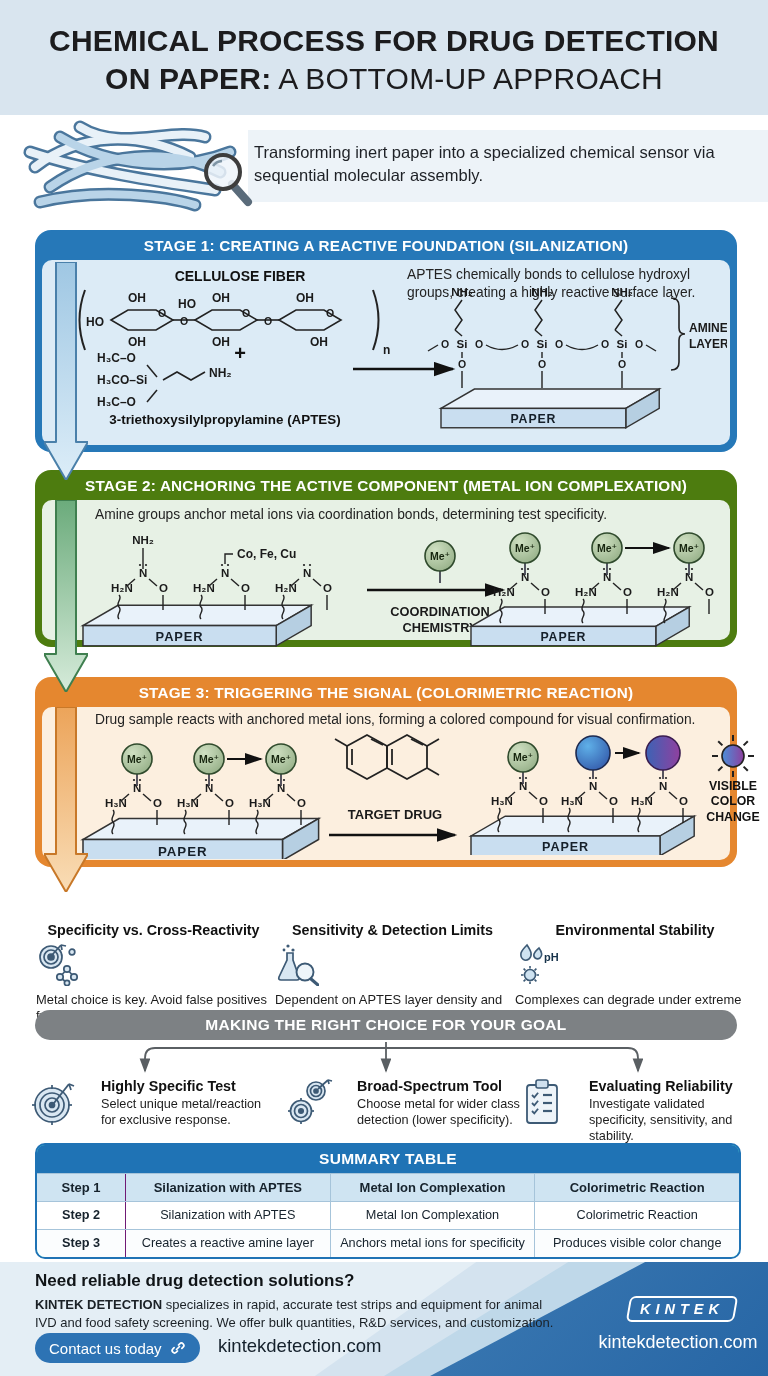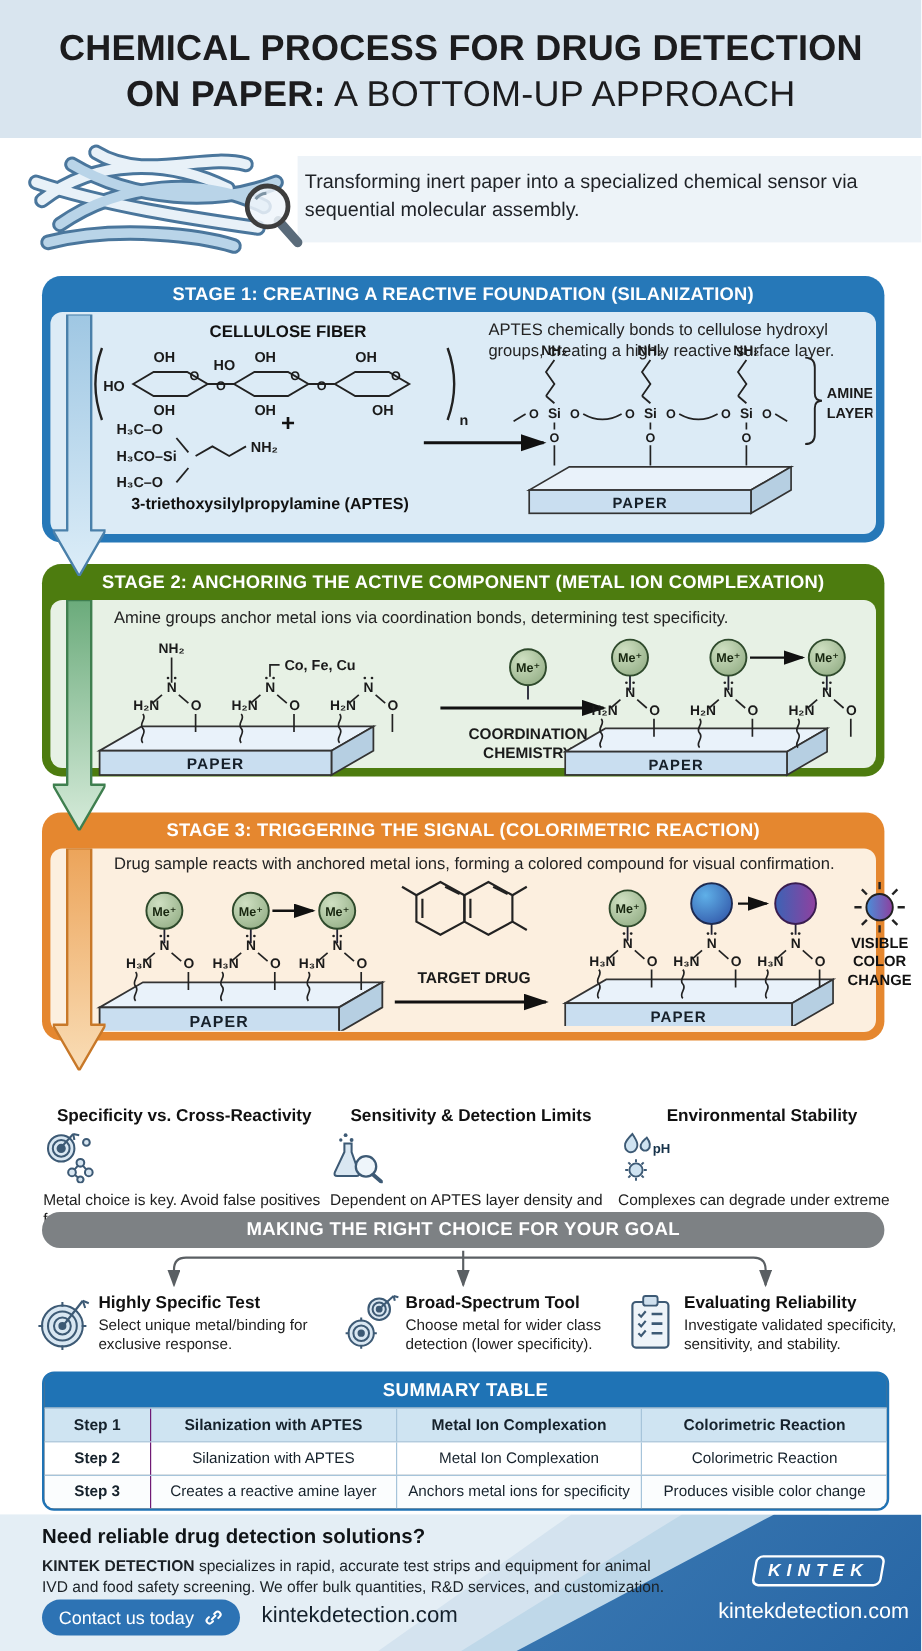--- a/index.html
+++ b/index.html
@@ -33,27 +33,27 @@
   
   .pill{position:absolute;left:35px;width:702px;height:30px;line-height:30px;border-radius:15px;background:#7d8184;color:#fff;text-align:center;font-weight:bold;font-size:15.5px;letter-spacing:.3px;}
 
   
   .tcol{position:absolute;}
   .tt{font-size:14.3px;font-weight:bold;color:#111;text-align:center;}
   .trow{display:flex;margin-top:4px;gap:6px;flex-direction:column;}
   .ticon{flex:0 0 44px;}
   .ttext{font-size:12.9px;line-height:1.26;color:#1d1d1d;}
   .ccol{position:absolute;}
-  .crow{display:flex;gap:4px;}
+  .crow{display:flex;gap:23px;}
   .cicon{flex:0 0 48px;}
   .ctitle{font-size:14.3px;font-weight:bold;color:#111;}
   .ctext{font-size:12.7px;line-height:1.26;color:#1d1d1d;margin-top:2px;}
 
   
-  .stable{position:absolute;left:35px;top:1143px;width:702px;border:2px solid #1f73b5;border-radius:10px;overflow:hidden;background:#737373;}
+  .stable{position:absolute;left:35px;top:1143px;width:702px;border:2px solid #1f73b5;border-radius:10px;overflow:hidden;background:#5eead4;}
   .stable-h{height:28px;line-height:28px;background:#1f73b5;color:#fff;font-weight:bold;font-size:15.5px;text-align:center;letter-spacing:.3px;}
   .trw{display:flex;height:27px;line-height:27px;border-top:1px solid #a6c4da;font-size:12.7px;color:#16222c;text-align:center;}
   .trw .stp{width:88px;font-weight:bold;border-right:1px solid #701a75;}
   .trw .cl{flex:1;border-right:1px solid #a6c4da;overflow:hidden;white-space:nowrap;}
   .trw .cl:last-child{border-right:none;}
   .r1{background:#cfe4f2;font-weight:bold;font-size:13px;}
   .r2{background:#ffffff;}
   .r3{background:#fbfdfe;}
 
   
@@ -471,21 +471,21 @@
             <line x1="22" y1="43" x2="22" y2="47"></line>
           <line x1="2" y1="27" x2="6" y2="27"></line>
             <line x1="38" y1="27" x2="42" y2="27"></line>
           <line x1="39" y1="6" x2="24" y2="25" stroke-width="1.9"></line>
             <line x1="39" y1="6" x2="44" y2="8"></line>
             <line x1="39" y1="6" x2="41" y2="12"></line>
         </g>
       </svg>
       <div>
         <div class="ctitle">Highly Specific Test</div>
-        <div class="ctext">Select unique metal/binding for exclusive response.</div>
+        <div class="ctext">Select unique metal/reaction for exclusive response.</div>
       </div>
     </div>
   </div>
 
   <div class="ccol" style="left:286px;top:1078px;width:234px">
     <div class="crow">
       <svg class="cicon" width="48" height="48" viewBox="0 0 48 48">
         <g stroke="#3d5a75" stroke-width="1.7" fill="none">
           <circle cx="30" cy="13" r="9" fill="#d9e7f2"></circle>
             <circle cx="30" cy="13" r="5.5"></circle>

